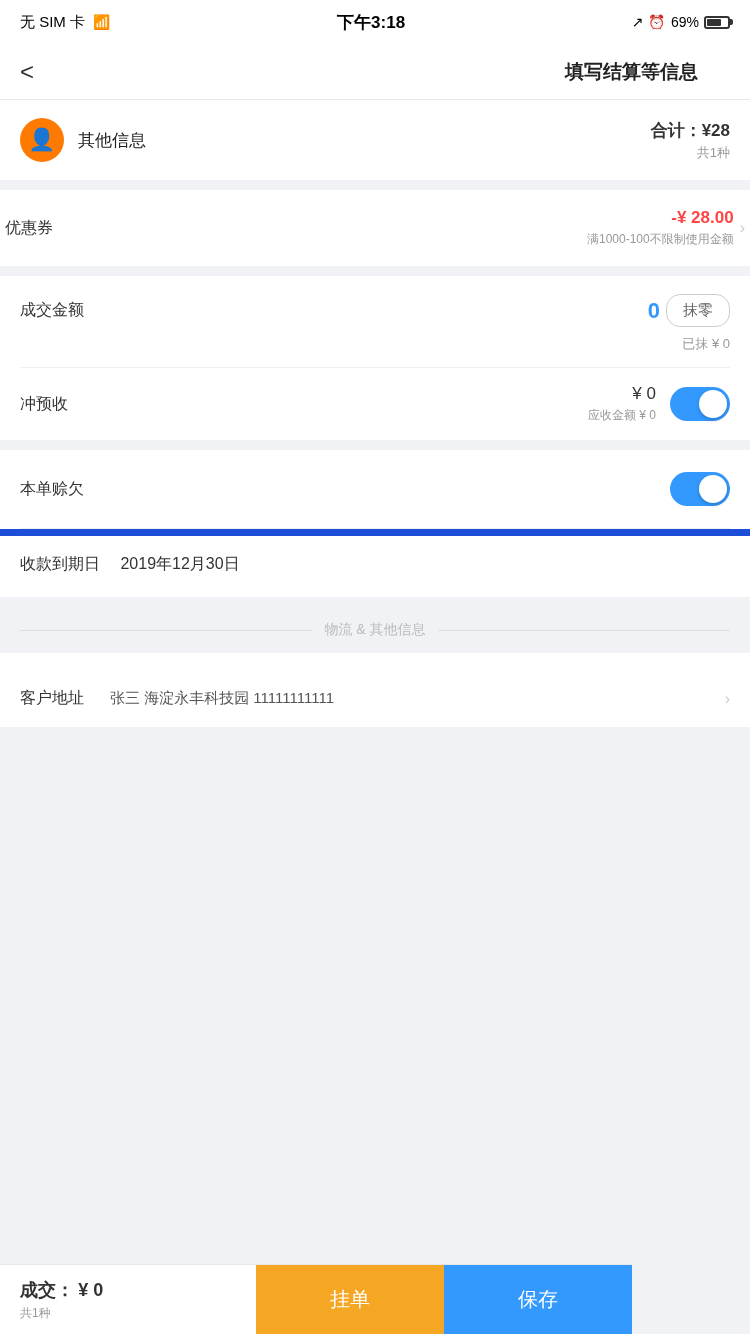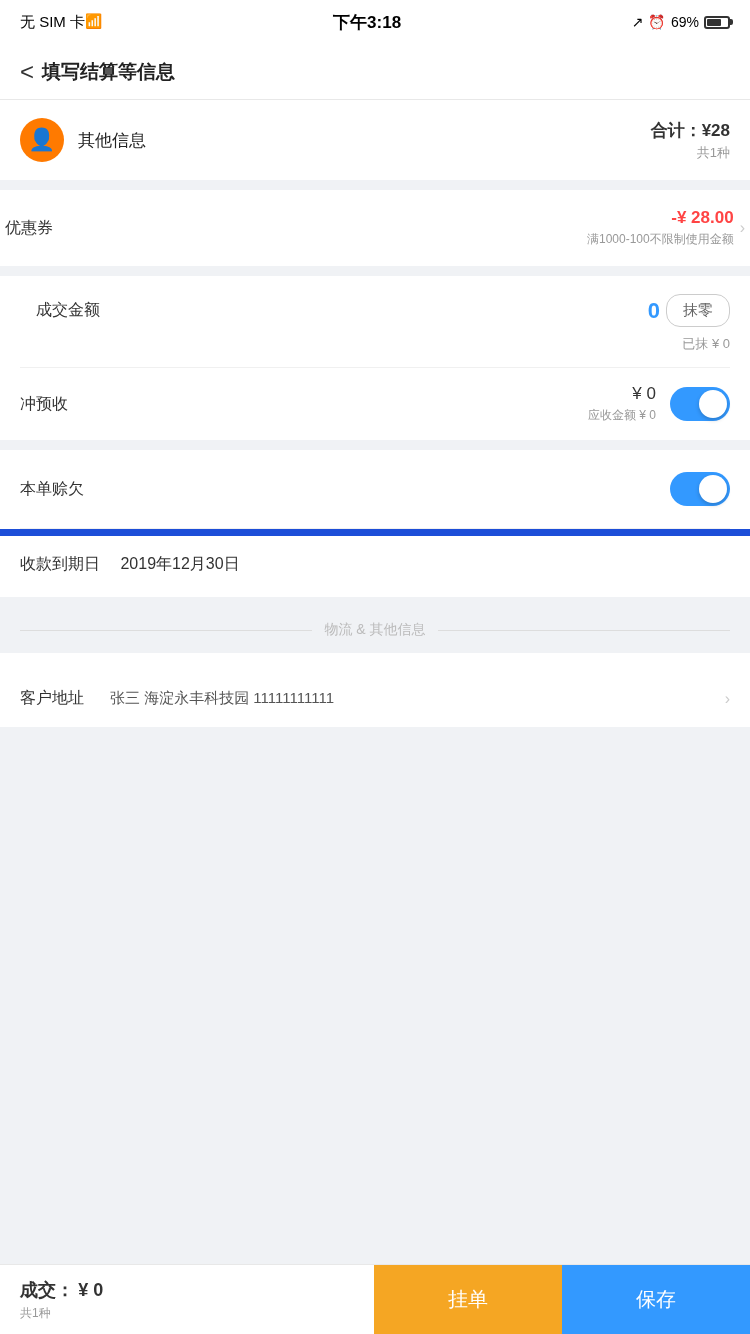--- a/index.html
+++ b/index.html
@@ -17,21 +17,21 @@
     .status-bar {
       height: 44px;
       background: #fff;
       display: flex;
       align-items: center;
       justify-content: space-between;
       padding: 0 20px;
       font-size: 15px;
       font-weight: 500;
     }
-    .status-left { display: flex; align-items: flex-start; }
+    .status-left { display: flex; align-items: center; gap: 8px; }
     .status-center { font-size: 17px; font-weight: 600; }
     .status-right { display: flex; align-items: center; gap: 5px; font-size: 14px; }
     .battery-icon {
       width: 26px; height: 13px; border: 2px solid #333; border-radius: 3px;
       position: relative; display: inline-flex; align-items: center; padding: 1px;
     }
     .battery-icon::after {
       content: '';
       position: absolute; right: -5px; top: 50%; transform: translateY(-50%);
       width: 3px; height: 6px; background: #333; border-radius: 0 2px 2px 0;
@@ -52,21 +52,21 @@
     }
     .nav-back {
       font-size: 24px;
       color: #333;
       cursor: pointer;
       padding: 8px 8px 8px 0;
       font-weight: 300;
     }
     .nav-title {
       flex: 1;
-      text-align: left;
+      text-align: right;
       font-size: 19px;
       font-weight: 600;
       color: #222;
       margin-right: 32px;
     }
 
     
     .content { background: #f0f2f5; }
 
     
@@ -112,21 +112,21 @@
 
     
     .amount-section {
       background: #fff;
       margin-bottom: 10px;
     }
     .amount-row {
       display: flex;
       align-items: center;
       justify-content: space-between;
-      padding: 18px 20px 8px 36px;
+      padding: 18px 20px 8px 20px;
     }
     .amount-value {
       font-size: 22px;
       color: #3399ff;
       font-weight: 600;
     }
     .round-zero-btn {
       border: 1px solid #ccc;
       border-radius: 14px;
       padding: 6px 16px;
@@ -217,21 +217,21 @@
       justify-content: space-between;
       padding: 18px 20px;
     }
     .address-label { font-size: 16px; color: #333; min-width: 80px; }
     .address-value { font-size: 15px; color: #555; flex: 1; margin: 0 10px; }
 
     
     .bottom-bar {
       position: fixed;
       bottom: 0; left: 0;
-      width: 750px;
+      width: 632px;
       height: 70px;
       background: #fff;
       display: flex;
       align-items: center;
       border-top: 1px solid #e8e8e8;
     }
     .bottom-info {
       flex: 1;
       padding: 0 20px;
     }

